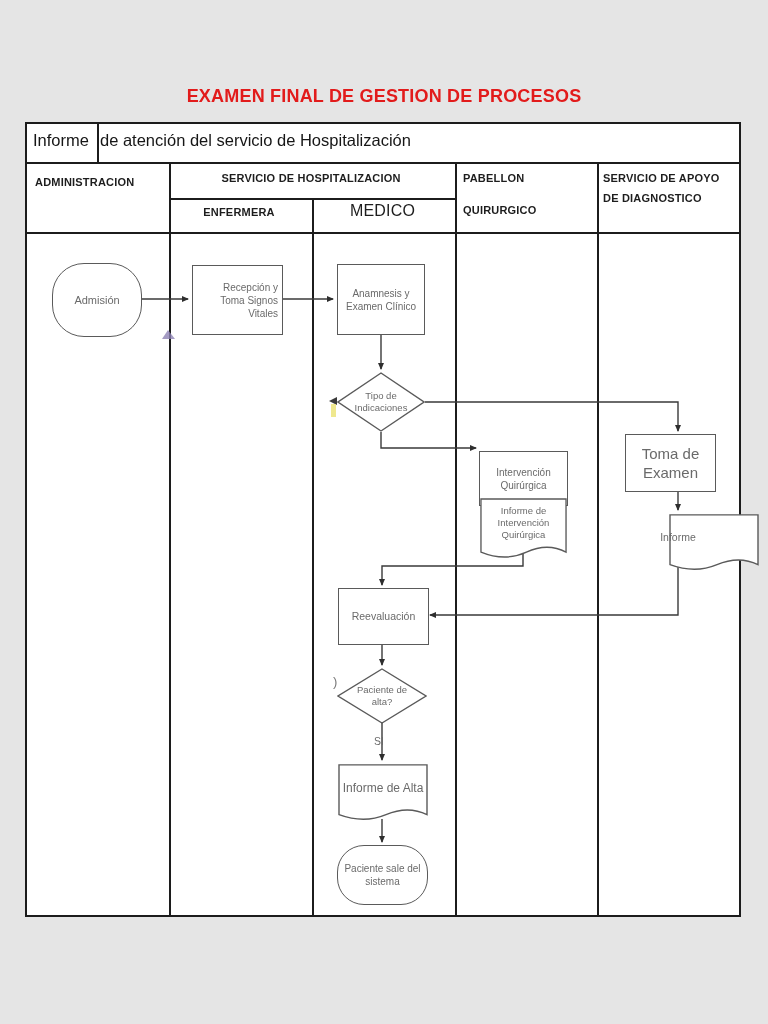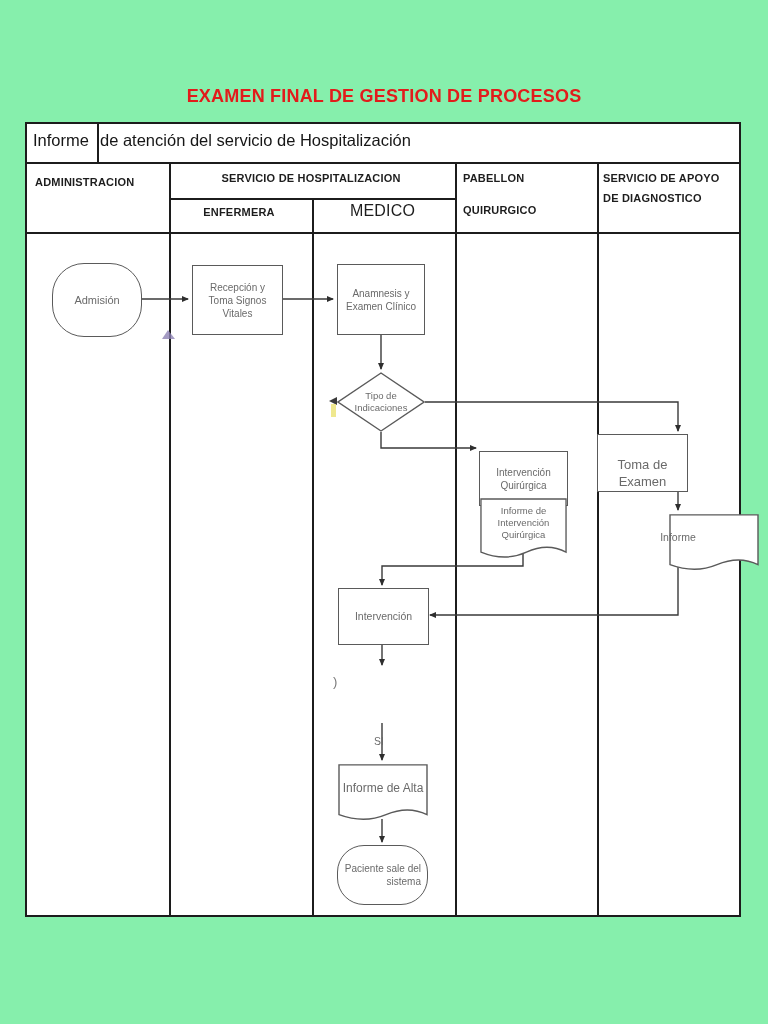--- a/index.html
+++ b/index.html
@@ -1,16 +1,16 @@
 <!DOCTYPE html>
 <html><head>
 <meta charset="utf-8">
 <style>
   html,body{margin:0;padding:0;background:#ffffff;}
-  .canvas{position:relative;width:768px;height:1024px;background:#86efac;overflow:hidden;
+  .canvas{position:relative;width:768px;height:1024px;background:#e5e5e5;overflow:hidden;
           font-family:"Liberation Sans", sans-serif;}
   
   .page-title{position:absolute;left:0;top:86px;width:768px;text-align:center;
               color:#e21b1b;font-size:18px;font-weight:700;letter-spacing:.2px;}
   
   .tbl{position:absolute;left:25px;top:122px;width:712px;height:791px;
        border:2px solid #1c1c1c;z-index:1;background:#fff;}
   .hl{position:absolute;left:0;height:0;border-top:2px solid #1c1c1c;}
   .vl{position:absolute;top:0;width:0;border-left:2px solid #1c1c1c;}
   .cell-text{position:absolute;color:#1d1d1d;font-size:11px;font-weight:600;letter-spacing:.2px;z-index:2;}
@@ -82,21 +82,21 @@
 
     <polygon points="168,330 162,339 175,339" fill="#8d82b4" opacity="0.8"></polygon>
 
     <rect x="331" y="404" width="5" height="13" fill="#e9e06a" opacity="0.75"></rect>
   </svg>
 
   <div class="node stadium" style="left:52px;top:263px;width:88px;height:72px;font-size:11px;">
     <span>Admisión</span>
   </div>
 
-  <div class="node" style="left:192px;top:265px;width:91px;height:70px;padding:0 4px;box-sizing:border-box;">
+  <div class="node" style="left:192px;top:265px;width:91px;height:70px;padding:0 4px;box-sizing:border-box;text-align:right;">
     <span>Recepción y Toma Signos Vitales</span>
   </div>
 
   <div class="node" style="left:337px;top:264px;width:88px;height:71px;padding:0 6px;box-sizing:border-box;">
     <span>Anamnesis y Examen Clínico</span>
   </div>
 
   <div class="shape" style="left:337px;top:372px;width:88px;height:60px;">
     <svg width="88" height="60" viewBox="0 0 88 60">
       <polygon points="44,1 87,30 44,59 1,30" fill="#ffffff" stroke="#5a5a5a" stroke-width="1.4"></polygon>
@@ -108,44 +108,50 @@
     <span>Intervención Quirúrgica</span>
   </div>
 
   <div class="shape" style="left:480px;top:497px;width:87px;height:63px;">
     <svg width="87" height="63" viewBox="0 0 90 64" preserveAspectRatio="none">
       <path d="M1,2 H89 V56 Q70,46 48,56 Q26,66 1,56 Z" fill="#ffffff" stroke="#5a5a5a" stroke-width="1.4"></path>
     </svg>
     <span class="lbl" style="left:4px;top:2px;width:79px;height:48px;">Informe de Intervención Quirúrgica</span>
   </div>
 
-  <div class="node" style="left:597px;top:434px;width:89px;height:56px;font-size:13px;align-items:flex-end;">
+  <div class="node" style="left:625px;top:434px;width:89px;height:56px;font-size:15px;">
     <span>Toma de Examen</span>
   </div>
 
   <div class="shape" style="left:633px;top:513px;width:90px;height:59px;padding-left:36px;">
     <svg width="90" height="59" viewBox="0 0 90 64" preserveAspectRatio="none">
       <path d="M1,2 H89 V56 Q70,46 48,56 Q26,66 1,56 Z" fill="#ffffff" stroke="#5a5a5a" stroke-width="1.4"></path>
     </svg>
     <span class="lbl" style="left:4px;top:2px;width:82px;height:46px;font-size:10.5px;">Informe</span>
   </div>
 
   <div class="node" style="left:338px;top:588px;width:89px;height:55px;font-size:10.5px;">
-    <span>Intervención</span>
+    <span>Reevaluación</span>
   </div>
 
+  <div class="shape" style="left:337px;top:668px;width:90px;height:56px;">
+    <svg width="90" height="56" viewBox="0 0 90 56">
+      <polygon points="45,1 89,28 45,55 1,28" fill="#ffffff" stroke="#5a5a5a" stroke-width="1.4"></polygon>
+    </svg>
+    <span class="lbl" style="left:14px;top:6px;width:62px;height:44px;">Paciente de alta?</span>
+  </div>
 
   <div class="floating-label" style="left:333px;top:674px;font-size:13px;color:#777;">)</div>
 
   <div class="floating-label" style="left:374px;top:735px;">SI</div>
 
   <div class="shape" style="left:338px;top:763px;width:90px;height:59px;">
     <svg width="90" height="59" viewBox="0 0 90 64" preserveAspectRatio="none">
       <path d="M1,2 H89 V56 Q70,46 48,56 Q26,66 1,56 Z" fill="#ffffff" stroke="#5a5a5a" stroke-width="1.4"></path>
     </svg>
     <span class="lbl" style="left:4px;top:2px;width:82px;height:46px;font-size:12px;">Informe de Alta</span>
   </div>
 
-  <div class="node stadium" style="left:337px;top:845px;width:91px;height:60px;border-radius:27px;padding:0 6px;box-sizing:border-box;text-align:right;">
+  <div class="node stadium" style="left:337px;top:845px;width:91px;height:60px;border-radius:27px;padding:0 6px;box-sizing:border-box;">
     <span>Paciente sale del sistema</span>
   </div>
 
 </div>
 
 </body></html>

